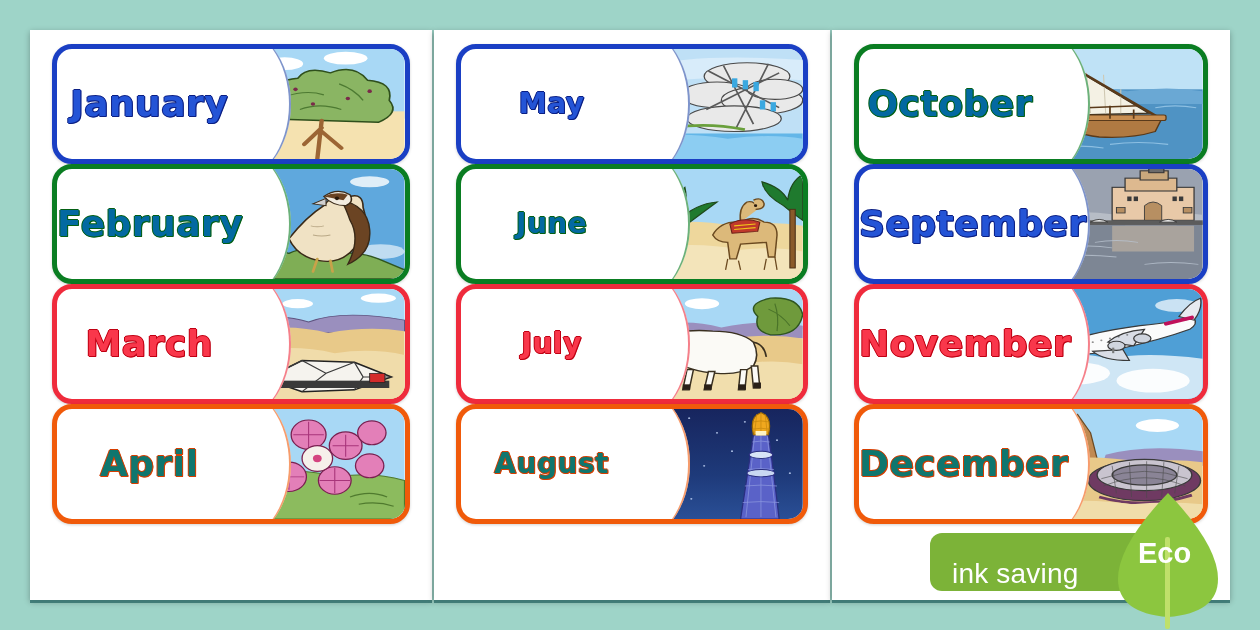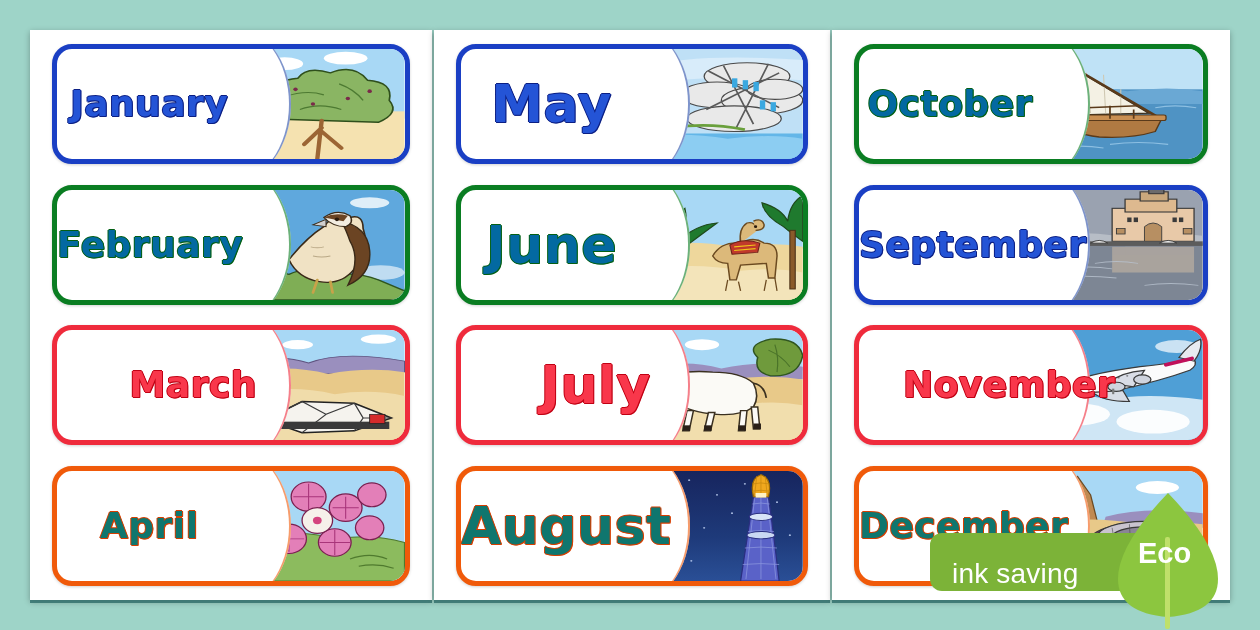--- a/index.html
+++ b/index.html
@@ -43,21 +43,21 @@
   }
 
   
   .card-col {
     position: absolute;
     top: 14px;
     left: 0; right: 0;
     bottom: 14px;
     display: flex;
     flex-direction: column;
-    justify-content: space-between;
+    justify-content: flex-start;
     padding: 0 22px;
     box-sizing: border-box;
   }
 
   .card {
     position: relative;
     height: 120px;
     border-radius: 20px;
     border: 5px solid #1a3fc4;
     background: #ffffff;
@@ -107,29 +107,29 @@
   .c-red    .pic-edge { border-right-color: rgba(239,43,60,.6); }
   .c-orange .pic-edge { border-right-color: rgba(240,90,10,.6); }
 
   .card-label {
     position: relative;
     z-index: 8;
     width: 53%;
     text-align: center;
     font-family: "DejaVu Sans", sans-serif;
     font-weight: bold;
-    font-size: 52px;
+    font-size: 28px;
     letter-spacing: .5px;
     line-height: 1;
     white-space: nowrap;
   }
   .card-label.lbl-long { font-size: 36px; }
   .t-blue   { color: #2454d6; text-shadow: 1px 1px 0 #0b1f84, -1px 0 0 #0b1f84, 0 -1px 0 #0b1f84, 1px 0 0 #0b1f84, 0 1px 0 #0b1f84; }
   .t-green  { color: #0369a1; text-shadow: 1px 1px 0 #046015, -1px 0 0 #046015, 0 -1px 0 #046015, 1px 0 0 #046015, 0 1px 0 #046015; }
-  .t-red    { color: #f9374b; text-shadow: 1px 1px 0 #c00013, -1px 0 0 #c00013, 0 -1px 0 #c00013, 1px 0 0 #c00013, 0 1px 0 #c00013; margin-left: 44px; }
+  .t-red    { color: #f9374b; text-shadow: 1px 1px 0 #c00013, -1px 0 0 #c00013, 0 -1px 0 #c00013, 1px 0 0 #c00013, 0 1px 0 #c00013; }
   .t-orange { color: #0f766e; text-shadow: 1px 1px 0 #d63e00, -1px 0 0 #d63e00, 0 -1px 0 #d63e00, 1px 0 0 #d63e00, 0 1px 0 #d63e00; }
 
   
   .scene { position: absolute; inset: 0; }
   .scene svg { display: block; width: 100%; height: 100%; }
 
   
   #eco-badge {
     position: absolute;
     left: 930px;

